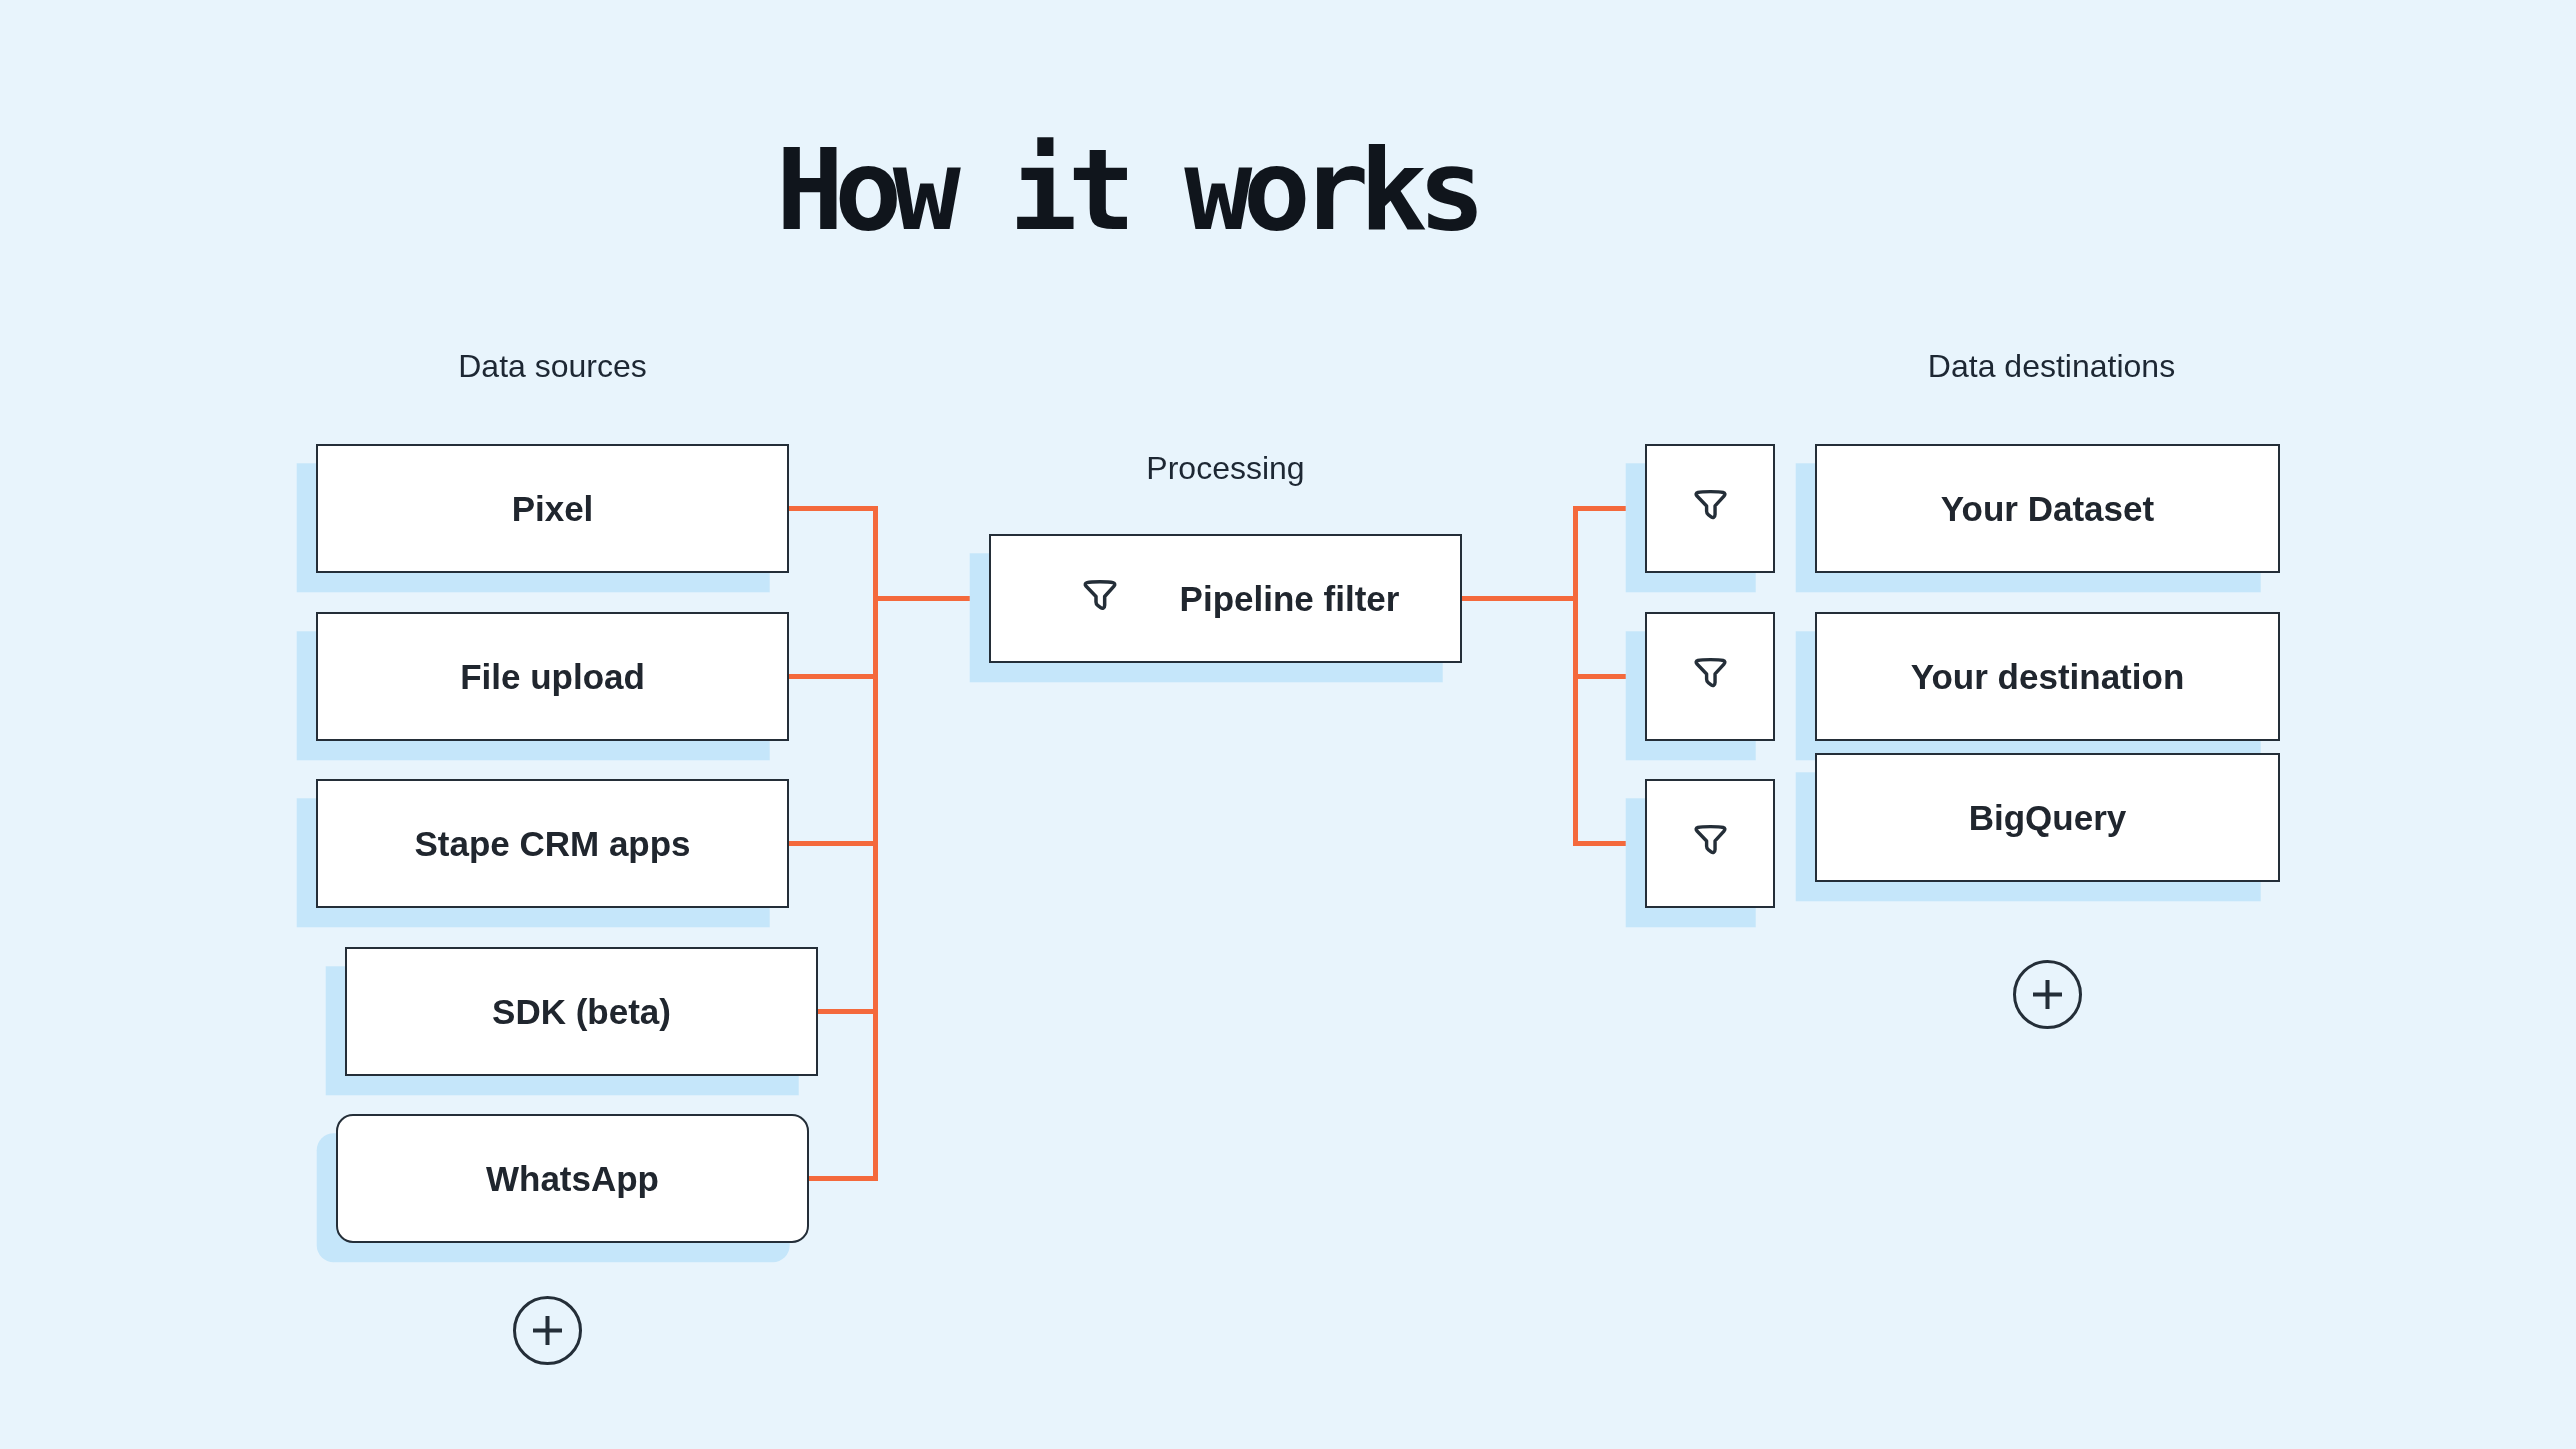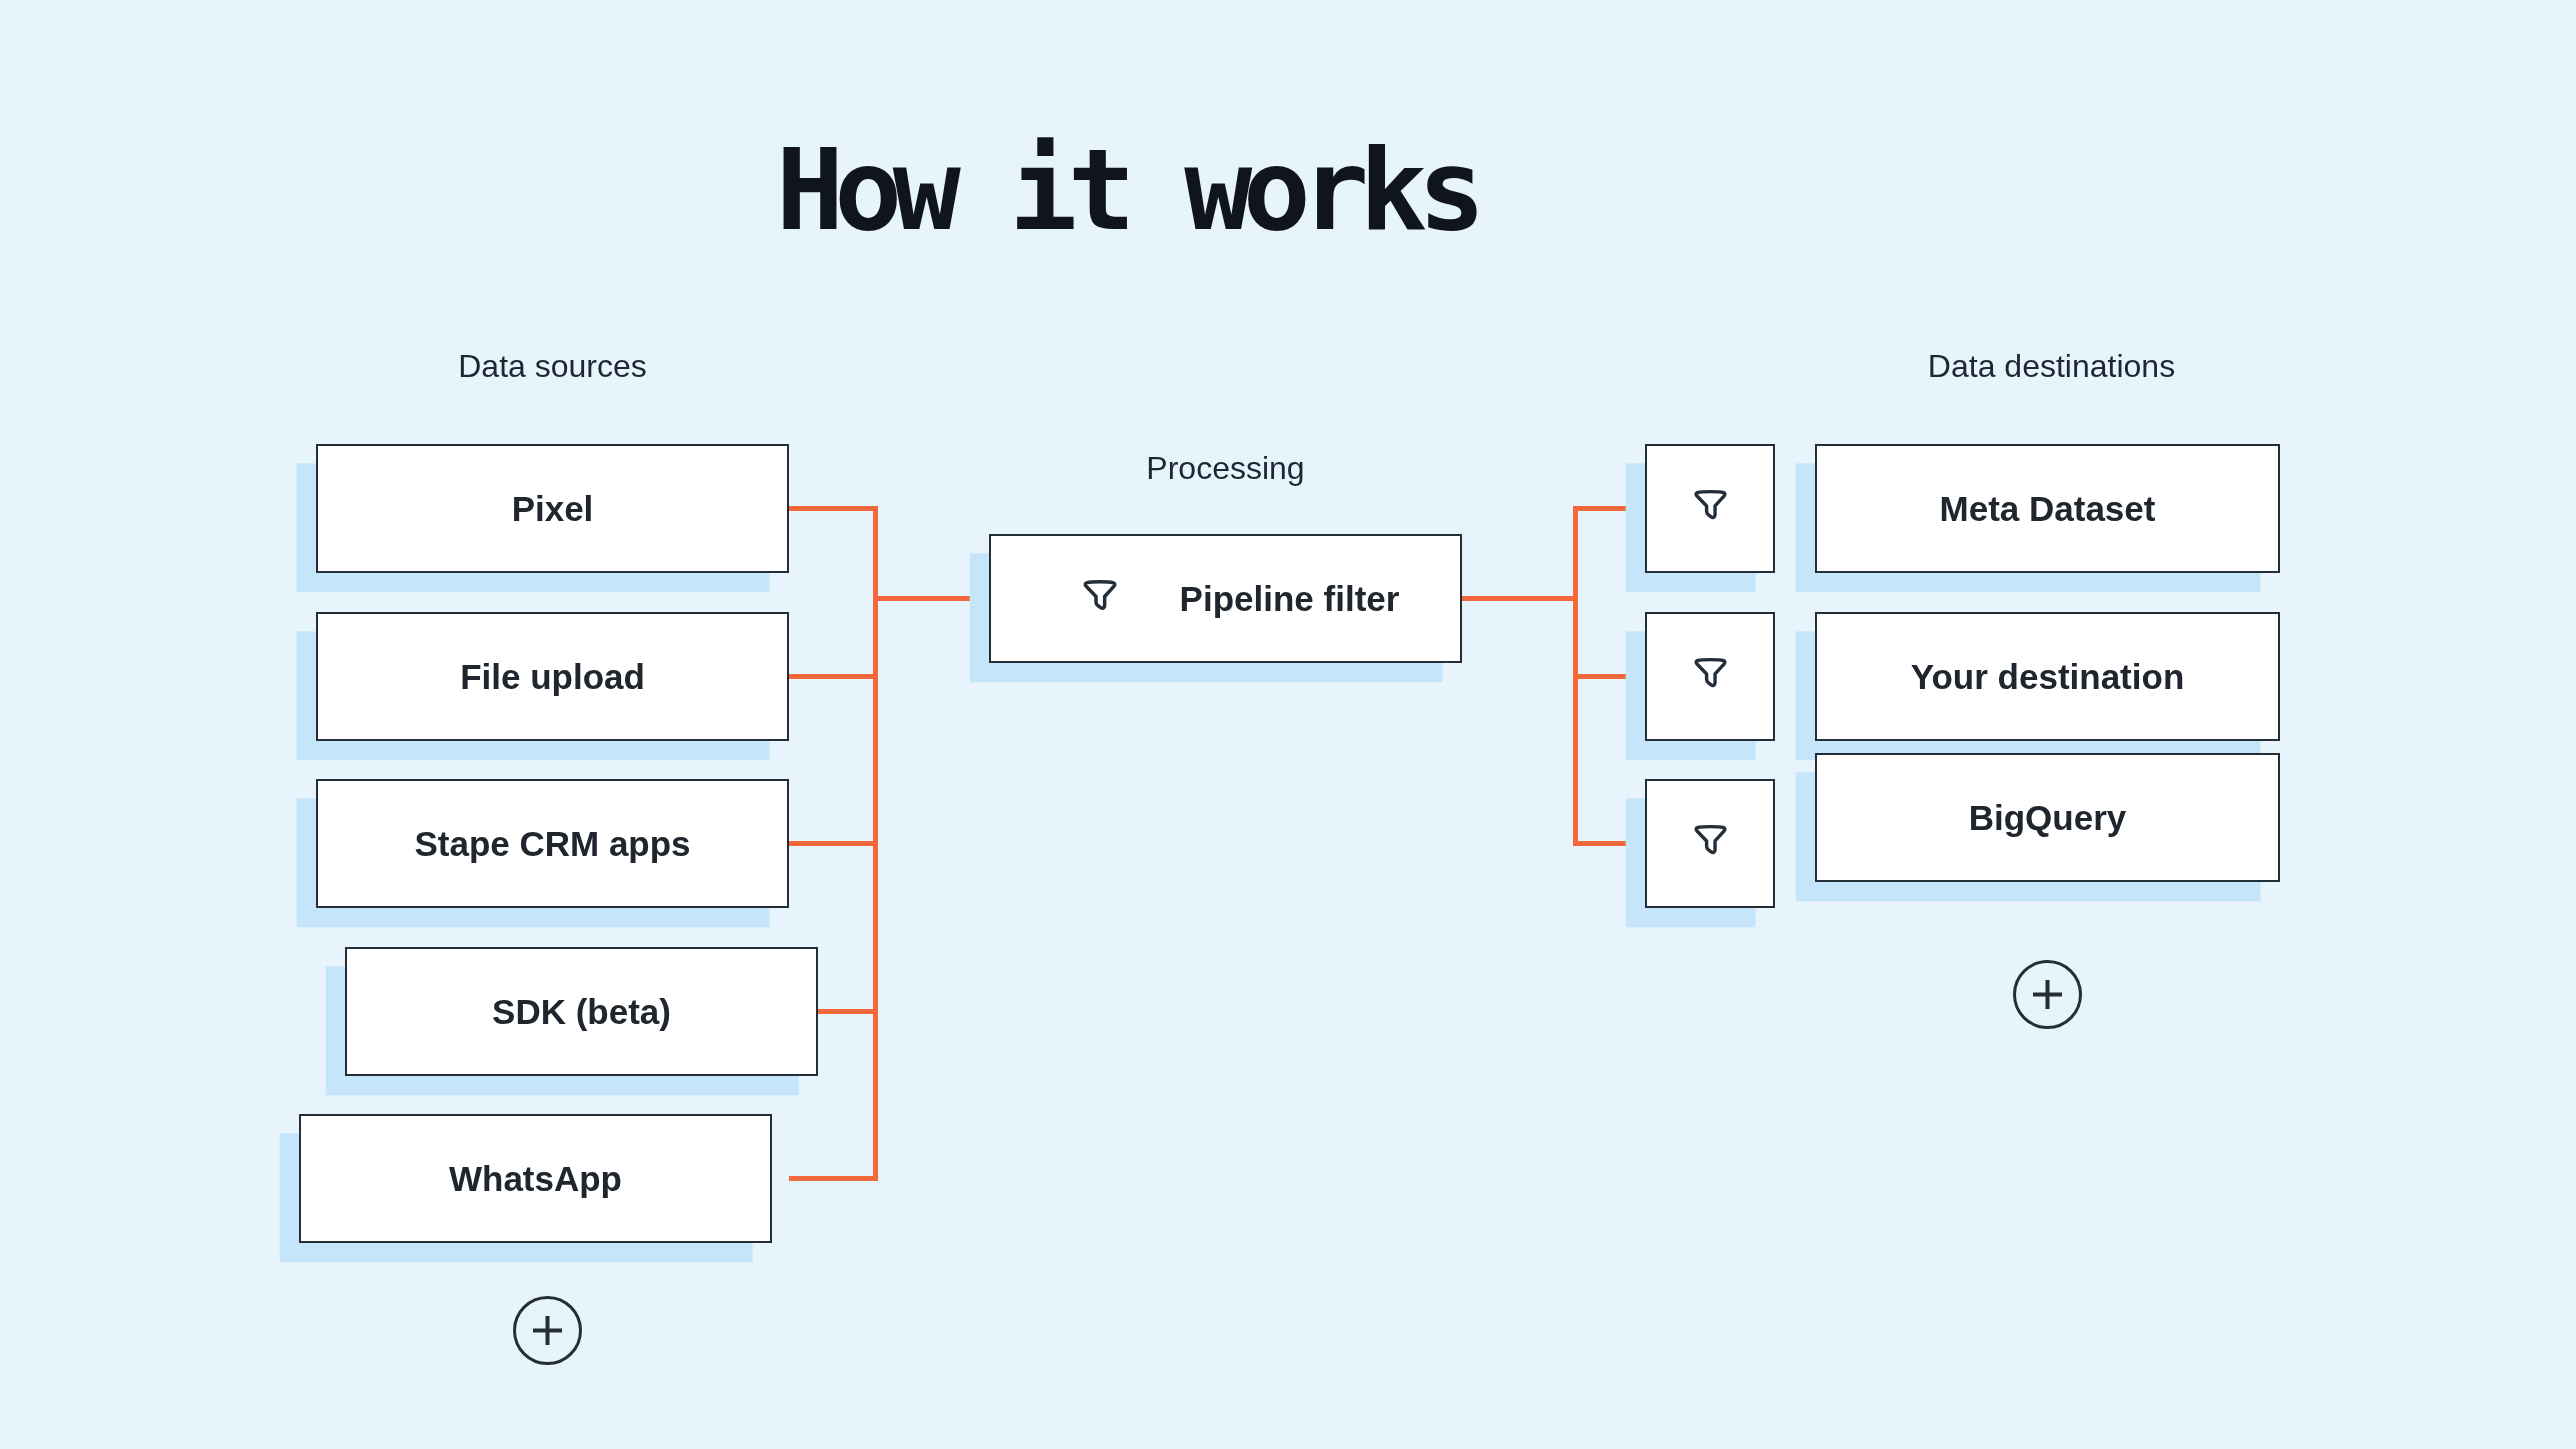--- a/index.html
+++ b/index.html
@@ -74,21 +74,21 @@
   </div>
   <div class="node wide" style="left:316px;top:612px;">
     <span>File upload</span>
   </div>
   <div class="node wide" style="left:316px;top:779px;">
     <span>Stape CRM apps</span>
   </div>
   <div class="node wide" style="left:316px;top:947px;margin-left:29px;">
     <span>SDK (beta)</span>
   </div>
-  <div class="node wide" style="left:299px;top:1114px;">
+  <div class="node wide" style="left:336px;top:1114px;border-radius:17px;">
     <span>WhatsApp</span>
   </div>
 
   <div class="node wide pipeline" style="left:989px;top:534px;">
     <span class="funnel">
       <svg width="40" height="40" viewBox="0 0 24 24" fill="none" stroke="#242e38" stroke-width="2.1" stroke-linecap="round" stroke-linejoin="round">
         <path d="M4.2 4.6 C7 3.9 17 3.9 19.8 4.6 C21 4.9 21.2 5.8 20.3 6.8 L14.8 12.9 L14.8 18.2 C14.8 19.8 13.6 20.5 12.4 19.6 L10.6 18.2 C9.9 17.7 9.6 17.1 9.6 16.2 L9.6 12.9 L3.7 6.8 C2.8 5.8 3 4.9 4.2 4.6 Z"></path>
       </svg>
     </span>
     <span>Pipeline filter</span>
@@ -110,21 +110,21 @@
   </div>
   <div class="node filter" style="left:1645px;top:779px;">
     <span class="funnel">
       <svg width="39" height="39" viewBox="0 0 24 24" fill="none" stroke="#242e38" stroke-width="2.1" stroke-linecap="round" stroke-linejoin="round">
         <path d="M4.2 4.6 C7 3.9 17 3.9 19.8 4.6 C21 4.9 21.2 5.8 20.3 6.8 L14.8 12.9 L14.8 18.2 C14.8 19.8 13.6 20.5 12.4 19.6 L10.6 18.2 C9.9 17.7 9.6 17.1 9.6 16.2 L9.6 12.9 L3.7 6.8 C2.8 5.8 3 4.9 4.2 4.6 Z"></path>
       </svg>
     </span>
   </div>
 
   <div class="node dest" style="left:1815px;top:444px;">
-    <span>Meta Dataset</span>
+    <span>Your Dataset</span>
   </div>
   <div class="node dest" style="left:1815px;top:612px;">
     <span>Your destination</span>
   </div>
   <div class="node dest" style="left:1815px;top:741px;margin-top:12px;">
     <span>BigQuery</span>
   </div>
 
   <button class="plus-btn" style="left:513px;top:1296px;">
     <span style="display:flex;">

